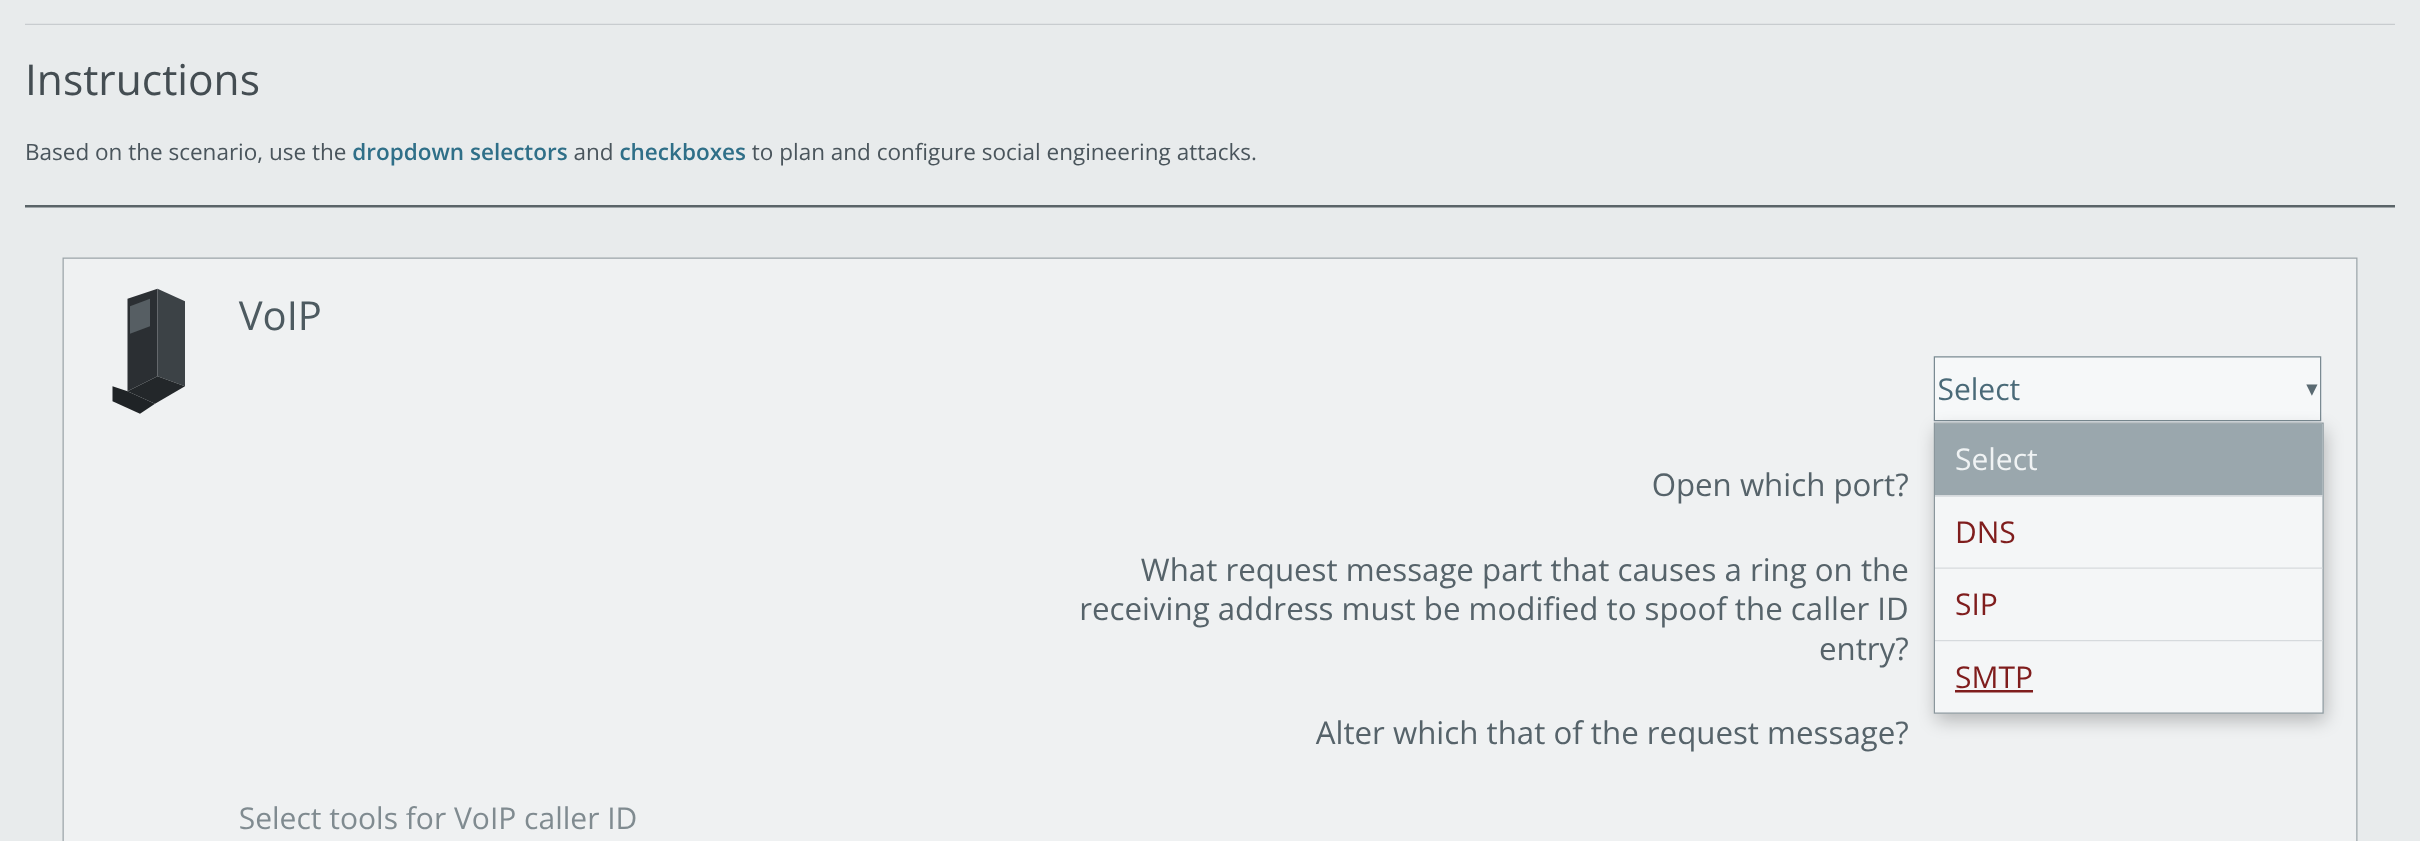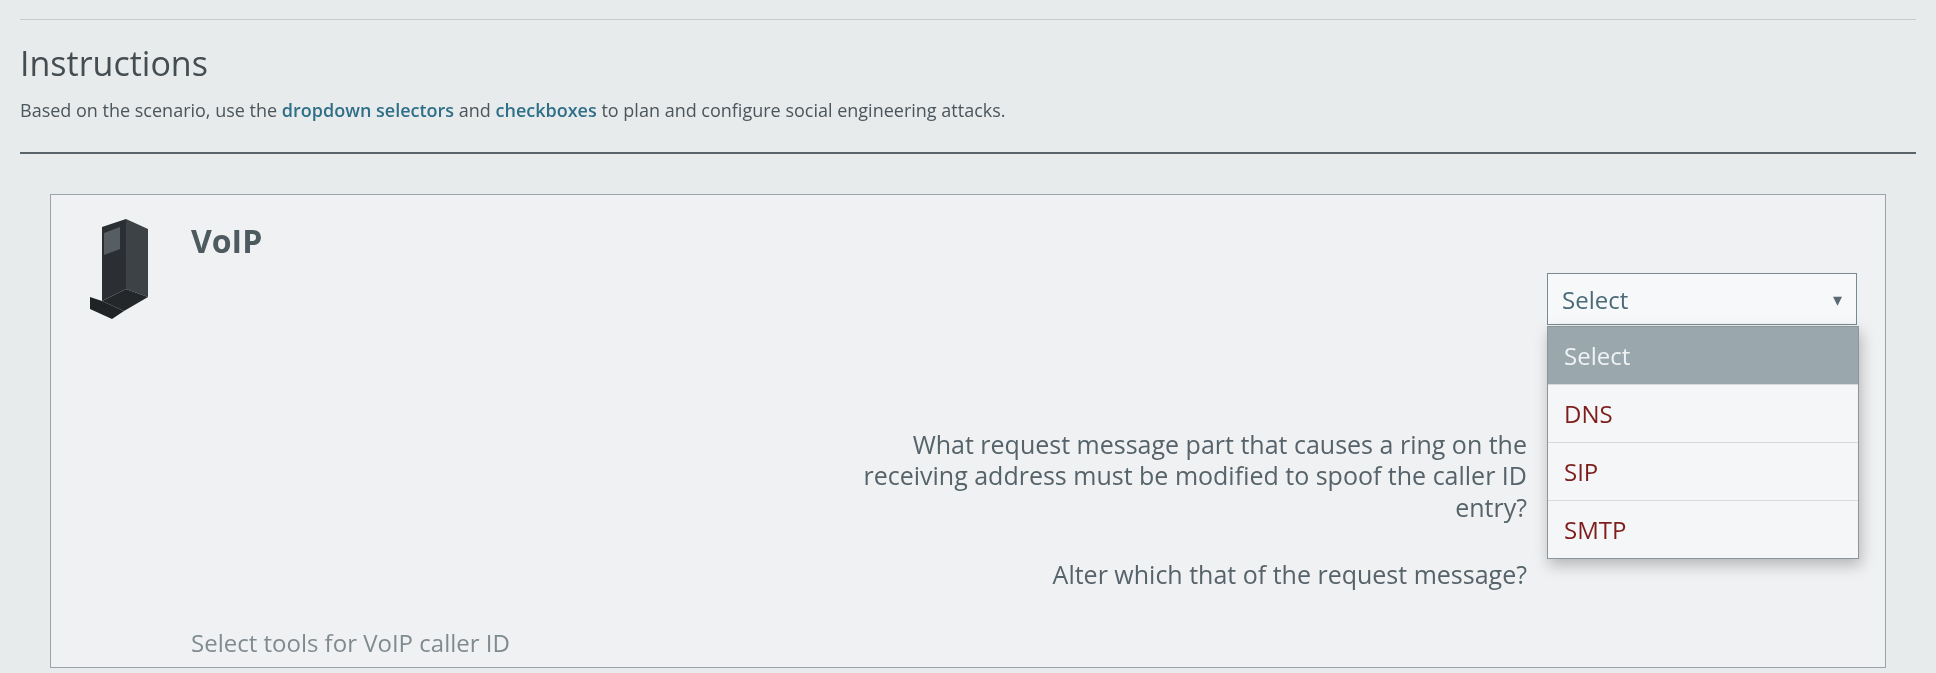--- a/index.html
+++ b/index.html
@@ -14,21 +14,21 @@
   }
   .topbar {
     height: 20px;
     border-bottom: 1px solid #c8cccf;
     margin-bottom: 20px;
   }
   .instructions-title {
     font-size: 34px;
     font-weight: 400;
     color: #444d52;
-    margin-bottom: 12px;
+    margin-bottom: 24px;
   }
   .instructions-text {
     font-size: 18px;
     color: #4a555c;
     margin-bottom: 30px;
   }
   .instructions-text .hl {
     color: #2f6f88;
     font-weight: 600;
   }
@@ -52,21 +52,21 @@
   }
   .icon-box {
     width: 82px;
     height: 120px;
     position: relative;
     flex-shrink: 0;
   }
   .card-title {
     font-size: 32px;
     color: #4d5a60;
-    font-weight: 700;
+    font-weight: 400;
     margin-top: 6px;
   }
   .form-area {
     margin-left: 340px;
     margin-top: -60px;
   }
   .form-row {
     display: flex;
     align-items: center;
     justify-content: flex-end;
@@ -82,21 +82,21 @@
     line-height: 1.25;
   }
   .select-box {
     width: 310px;
     height: 52px;
     border: 1px solid #7a8a92;
     background: #f6f8f9;
     display: flex;
     align-items: center;
     justify-content: space-between;
-    padding: 0 14px;
+    padding: 0 2px;
     font-size: 24px;
     color: #4a6a78;
     position: relative;
     flex-shrink: 0;
   }
   .chevron {
     color: #5a6a72;
     font-size: 18px;
   }
   .dropdown-panel {
@@ -109,21 +109,21 @@
     box-shadow: 2px 6px 14px rgba(0,0,0,0.25);
     z-index: 50;
   }
   .dropdown-option {
     padding: 12px 16px;
     font-size: 24px;
     color: #7f1d1d;
     border-bottom: 1px solid #d6dadd;
     cursor: pointer;
   }
-  .dropdown-option:last-child { border-bottom: none; }
+  .dropdown-option:last-child { border-bottom: none; text-decoration: underline; }
   .dropdown-option.selected {
     background: #9aa7ad;
     color: #f0f3f4;
   }
   .select-placeholder-slot {
     width: 310px;
     height: 52px;
     flex-shrink: 0;
   }
   .bottom-cut {
@@ -179,20 +179,21 @@
         <div class="dropdown-panel">
           <div class="dropdown-option selected">Select</div>
           <div class="dropdown-option">DNS</div>
           <div class="dropdown-option">SIP</div>
           <div class="dropdown-option">SMTP</div>
         </div>
       </div>
     </div>
 
     <div class="form-row">
+      <div class="form-label">Open which port?</div>
       <div class="select-placeholder-slot"></div>
     </div>
 
     <div class="form-row">
       <div class="form-label">What request message part that causes a ring on the receiving address must be modified to spoof the caller ID entry?</div>
       <div class="select-placeholder-slot"></div>
     </div>
 
     <div class="form-row">
       <div class="form-label">Alter which that of the request message?</div>

